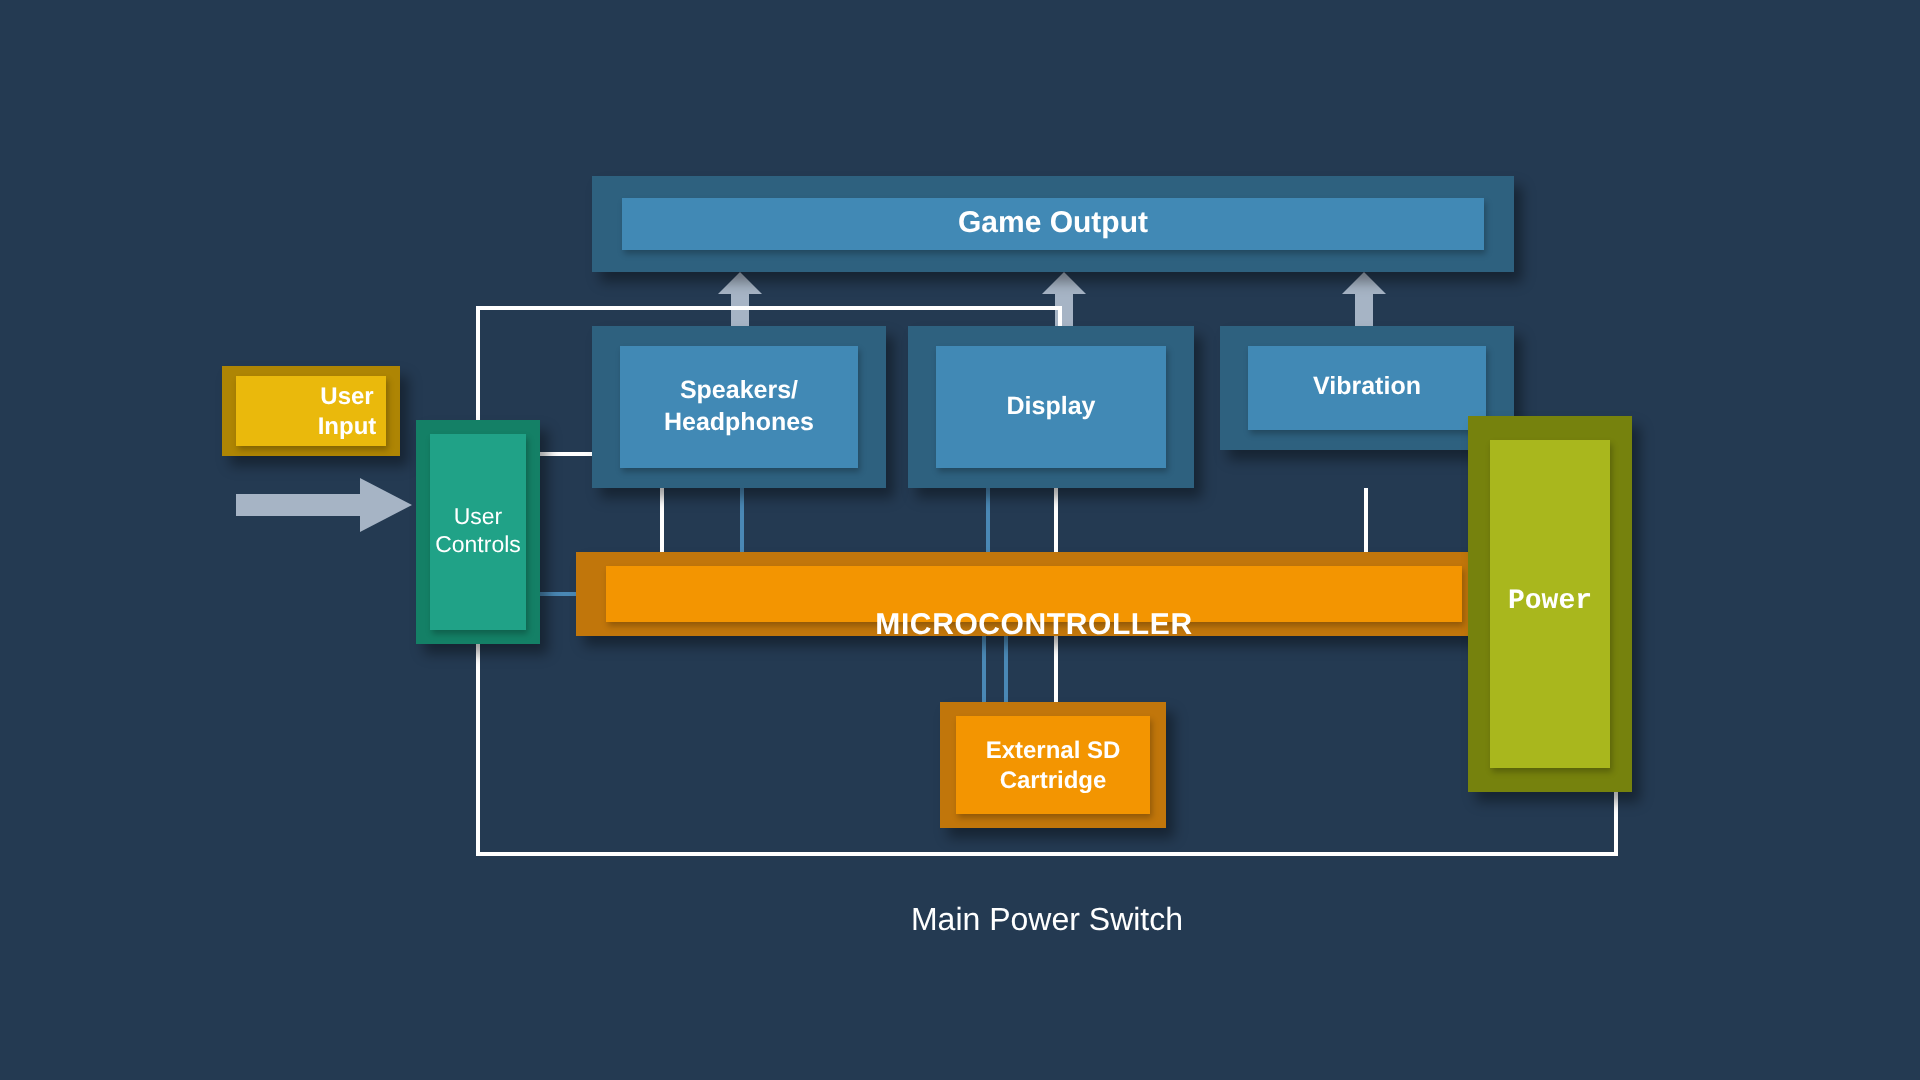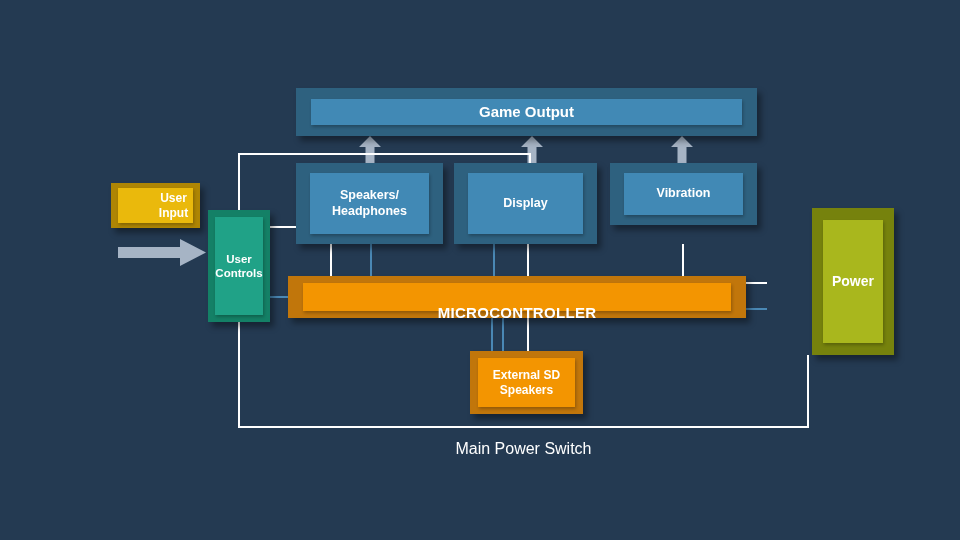--- a/index.html
+++ b/index.html
@@ -32,40 +32,40 @@
   #n-speakers   { left:296px; top:163px; width:147px; height:81px; }
   #n-display    { left:454px; top:163px; width:143px; height:81px; }
   #n-vibration  { left:610px; top:163px; width:147px; height:62px; }
   #n-speakers .inner, #n-display .inner, #n-vibration .inner { inset:10px 14px; }
   #n-speakers .lbl, #n-display .lbl, #n-vibration .lbl { font-size:12.5px; font-weight:700; }
 
   #n-userinput  { left:111px; top:183px; width:89px; height:45px; }
   #n-userinput .inner { inset:5px 7px; } #n-userinput .lbl { font-size:12px; font-weight:700; }
 
   #n-usercontrols { left:208px; top:210px; width:62px; height:112px; }
-  #n-usercontrols .inner { inset:7px; } #n-usercontrols .lbl { font-size:11.5px; font-weight:700; }
+  #n-usercontrols .inner { inset:7px; } #n-usercontrols .lbl { font-size:11.5px; font-weight:400; }
 
   #n-mcu { left:288px; top:276px; width:458px; height:42px; }
   #n-mcu .inner { inset:7px 15px; } #n-mcu .lbl { font-size:15px; font-weight:700; letter-spacing:0.3px;margin-top:33px; }
 
   #n-sd { left:470px; top:351px; width:113px; height:63px; }
   #n-sd .inner { inset:7px 8px; } #n-sd .lbl { font-size:12px; font-weight:700; }
 
-  #n-power { left:812px; top:208px; width:82px; height:147px; }
+  #n-power { left:734px; top:208px; width:82px; height:188px;font-family:Liberation Mono, monospace; }
   #n-power .inner { inset:12px 11px; } #n-power .lbl { font-size:14px; font-weight:700; }
 
   
   .wline { position:absolute; background:#ffffff; }
   .bline { position:absolute; background:#4a88b5; }
 
   
   .arrow { position:absolute; }
 
   #caption {
-    position:absolute; left:238px; top:440px; width:571px;
+    position:absolute; left:238px; top:452px; width:571px;
     text-align:center; color:#ffffff; font-size:16px;
   }
 </style>
 </head>
 <body>
 
 <div id="slide">
 
 
   <svg class="arrow" style="left:118px; top:239px;" width="88" height="27" viewBox="0 0 88 27">
@@ -140,21 +140,21 @@
 
   <div class="node orange" id="n-mcu">
     <div class="inner">
       <span class="lbl">MICROCONTROLLER</span>
     </div>
   </div>
 
   <div class="node orange" id="n-sd">
     <div class="inner">
       <span class="lbl">External SD
-Speakers</span>
+Cartridge</span>
     </div>
   </div>
 
   <div class="node olive" id="n-power">
     <div class="inner">
       <span class="lbl">Power</span>
     </div>
   </div>
 
   <div id="caption">Main Power Switch</div>

